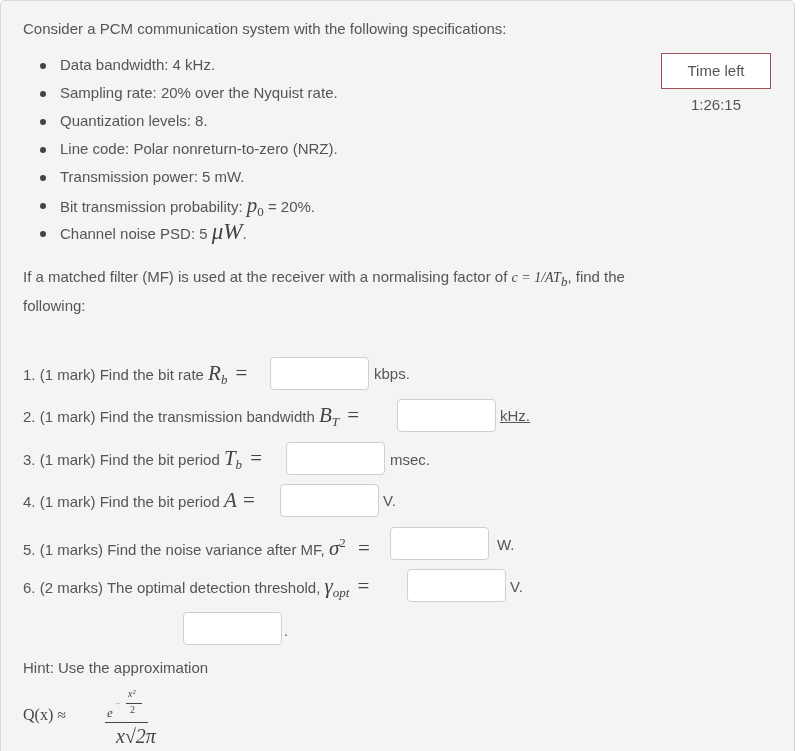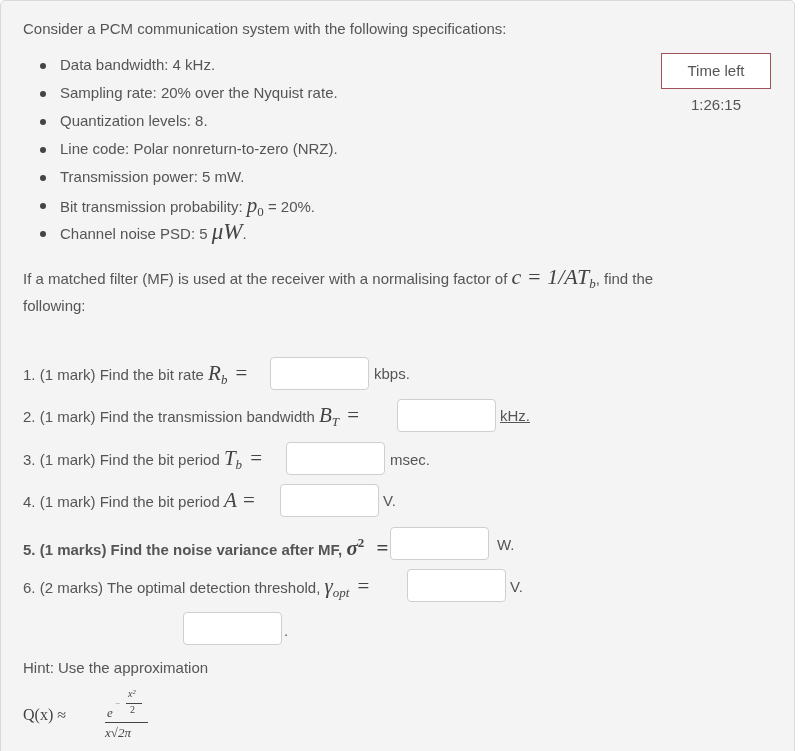--- a/index.html
+++ b/index.html
@@ -71,21 +71,21 @@
       <span>Bit transmission probability: </span><span class="math">p</span><span class="mathup sub" style="font-style:normal;">0</span><span> = 20%.</span>
     </div>
 
     <div class="bullet" style="left:39px; top:230px;"></div>
     <div class="abs" style="left:59px; top:221px;">
       <span>Channel noise PSD: 5 </span><span class="math" style="font-size:23px;">μW</span><span>.</span>
     </div>
   </div>
 
   <div class="abs" style="left:22px; top:266px;">
-    <span>If a matched filter (MF) is used at the receiver with a normalising factor of </span><span class="math" style="font-size:22px;">c = 1/AT</span><span class="math sub">b</span><span>, find the</span>
+    <span>If a matched filter (MF) is used at the receiver with a normalising factor of </span><span class="math" style="font-size:14px;">c = 1/AT</span><span class="math sub">b</span><span>, find the</span>
   </div>
   <div class="abs" style="left:22px; top:295px;">following:</div>
 
   <div class="abs" style="left:22px; top:362px;">
     <span>1. (1 mark) Find the bit rate </span><span class="math">R</span><span class="math sub">b</span>
     <span class="mathup" style="margin-left:4px;">=</span>
   </div>
   <input class="answer" style="left: 269px; top: 356px;" value="">
   <div class="abs" style="left:373px; top:363px;">kbps.</div>
 
@@ -103,21 +103,21 @@
   <input class="answer" style="left: 285px; top: 441px;" value="">
   <div class="abs" style="left:389px; top:449px;text-align:right;">msec.</div>
 
   <div class="abs" style="left:22px; top:489px;">
     <span>4. (1 mark) Find the bit period </span><span class="math">A</span>
     <span class="mathup" style="margin-left:2px;">=</span>
   </div>
   <input class="answer" style="left: 279px; top: 483px;" value="">
   <div class="abs" style="left:382px; top:490px;">V.</div>
 
-  <div class="abs" style="left:22px; top:532px;font-weight:bold;">
+  <div class="abs" style="left:22px; top:532px;">
     <span>5. (1 marks) Find the noise variance after MF, </span><span class="math">σ</span><span class="mathup sup">2</span>
     <span class="mathup" style="margin-left:8px;">=</span>
   </div>
   <input class="answer" style="left: 389px; top: 526px;" value="">
   <div class="abs" style="left:496px; top:534px;">W.</div>
 
   <div class="abs" style="left:22px; top:575px;">
     <span>6. (2 marks) The optimal detection threshold, </span><span class="math">γ</span><span class="math sub">opt</span>
     <span class="mathup" style="margin-left:4px;">=</span>
   </div>
@@ -132,16 +132,16 @@
   <div>
     <div class="frac" style="left:22px; top:705px; font-size:16px; font-style:normal; white-space:nowrap;">Q(x) ≈</div>
 
     <div class="frac" style="left:106px; top:704px; font-size:13px;">e</div>
     <div class="frac" style="left:114px; top:697px; font-size:9px; font-style:normal; color:#888;">−</div>
     <div class="frac" style="left:127px; top:687px; font-size:10px;">x²</div>
     <div style="position:absolute; left:125px; top:702px; width:16px; height:1px; background:#444;"></div>
     <div class="frac" style="left:129px; top:703px; font-size:10px; font-style:normal;">2</div>
 
     <div style="position:absolute; left:104px; top:721px; width:43px; height:1px; background:#444;"></div>
-    <div class="frac" style="left:104px; top:724px; font-size:13px; white-space:nowrap;">x√2π</div>
+    <div class="frac" style="left:115px; top:724px; font-size:20px; white-space:nowrap;">x√2π</div>
   </div>
 
 </div>
 
 </body></html>

